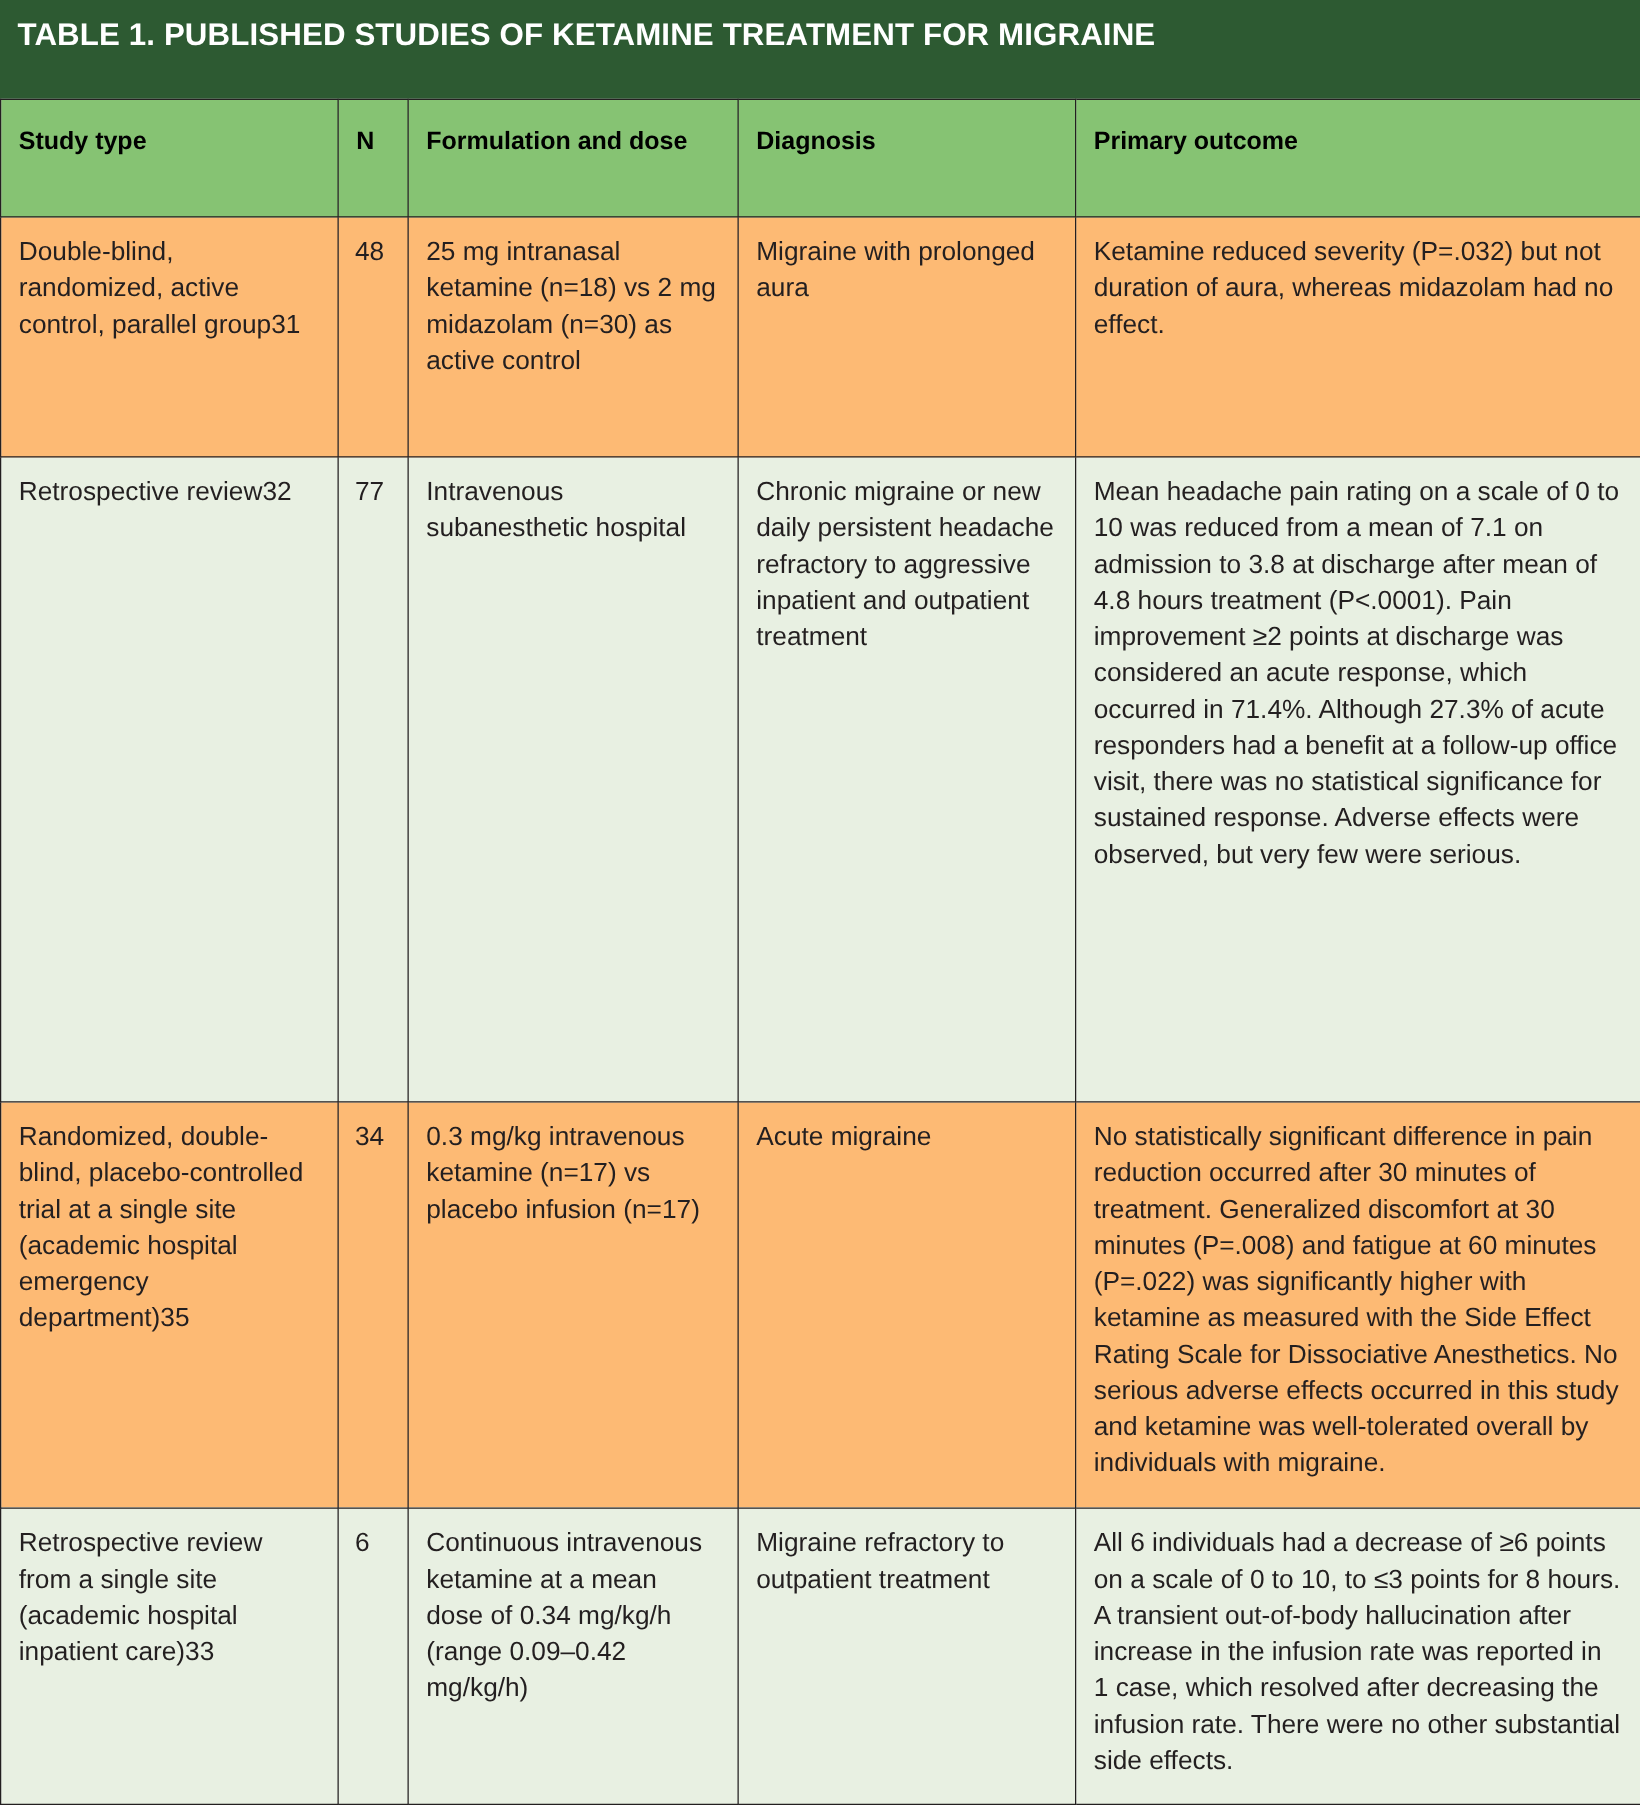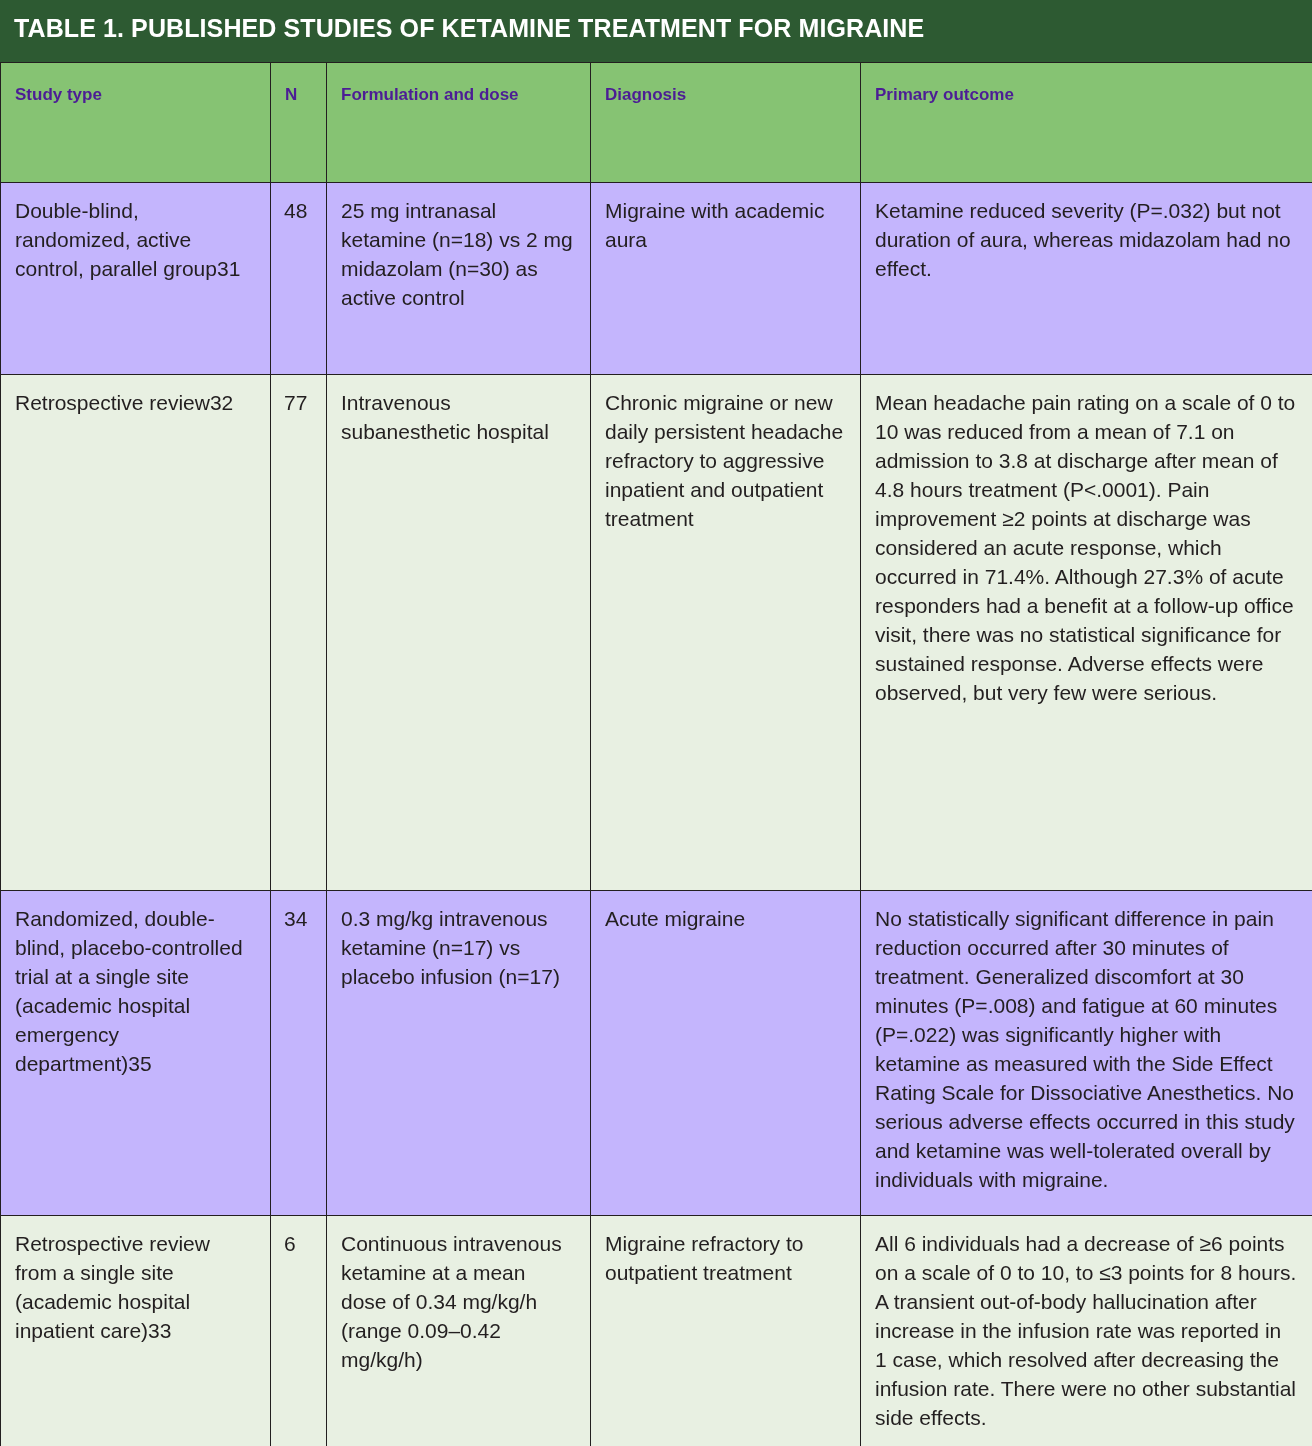--- a/index.html
+++ b/index.html
@@ -23,64 +23,64 @@
   
   .table-title {
     background: #2d5a32;
     color: #ffffff;
     font-size: 25px;
     font-weight: bold;
     letter-spacing: 0.1px;
     line-height: 1;
     padding: 16px 14px 18px 14px;
     box-sizing: border-box;
-    height: 62px;
+    height: 79px;
   }
 
   
   table.studies {
     width: 1312px;
     border-collapse: collapse;
     table-layout: fixed;
   }
 
   table.studies col.c-study      { width: 270px; }
   table.studies col.c-n          { width: 56px;  }
   table.studies col.c-form       { width: 264px; }
   table.studies col.c-diag       { width: 270px; }
   table.studies col.c-outcome    { width: 452px; }
 
   thead th {
     background: #86c373;
-    color: #4c1d95;
-    font-size: 17px;
+    color: #000000;
+    font-size: 20px;
     font-weight: bold;
     text-align: left;
     vertical-align: top;
     padding: 22px 12px 22px 14px;
-    height: 120px;
+    height: 94px;
     box-sizing: border-box;
     border-left: 1.5px solid #231f20;
     border-right: 1.5px solid #231f20;
     border-top: 1.5px solid #231f20;
     border-bottom: 1.5px solid #231f20;
   }
   thead th.first { border-left: 1.5px solid #231f20; }
   thead th.last  { border-right: 1.5px solid #231f20; }
 
   tbody td {
     font-size: 21px;
     line-height: 1.38;
     vertical-align: top;
     padding: 14px 14px 20px 14px;
     box-sizing: border-box;
     border-left: 1.5px solid #231f20;
     border-right: 1.5px solid #231f20;
     border-bottom: 1.5px solid #231f20;
-    background: #c4b5fd;
+    background: #fdba74;
     color: #231f20;
   }
   tbody tr.shaded td {
     background: #e8f0e2;
   }
   tbody td.n-col {
     text-align: left;
     padding-left: 13px;
     padding-right: 6px;
   }
@@ -113,21 +113,21 @@
         <th>Formulation and dose</th>
         <th>Diagnosis</th>
         <th class="last">Primary outcome</th>
       </tr>
     </thead>
     <tbody>
       <tr class="r1">
         <td>Double-blind, randomized, active control, parallel group31</td>
         <td class="n-col">48</td>
         <td>25 mg intranasal ketamine (n=18) vs 2 mg midazolam (n=30) as active control</td>
-        <td>Migraine with academic aura</td>
+        <td>Migraine with prolonged aura</td>
         <td>Ketamine reduced severity (P=.032) but not duration of aura, whereas midazolam had no effect.</td>
       </tr>
       <tr class="r2 shaded">
         <td>Retrospective review32</td>
         <td class="n-col">77</td>
         <td>Intravenous subanesthetic hospital</td>
         <td>Chronic migraine or new daily persistent headache refractory to aggressive inpatient and outpatient treatment</td>
         <td>Mean headache pain rating on a scale of 0 to 10 was reduced from a mean of 7.1 on admission to 3.8 at discharge after mean of 4.8 hours treatment (P&lt;.0001). Pain improvement ≥2 points at discharge was considered an acute response, which occurred in 71.4%. Although 27.3% of acute responders had a benefit at a follow-up office visit, there was no statistical significance for sustained response. Adverse effects were observed, but very few were serious.</td>
       </tr>
       <tr class="r3">

